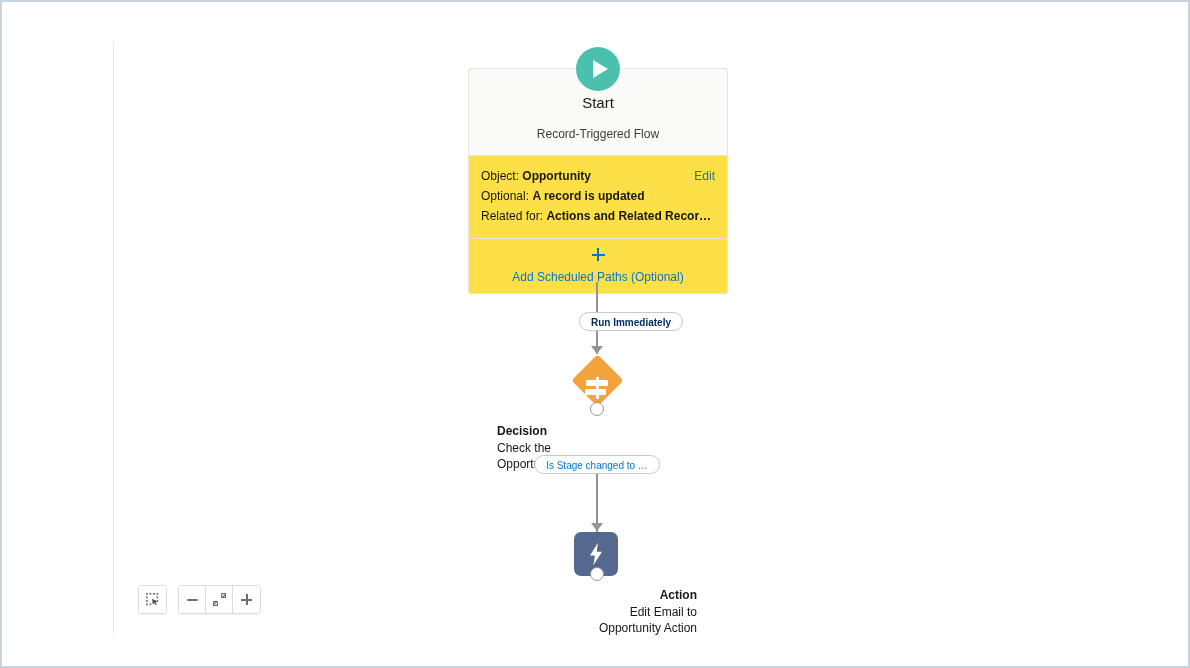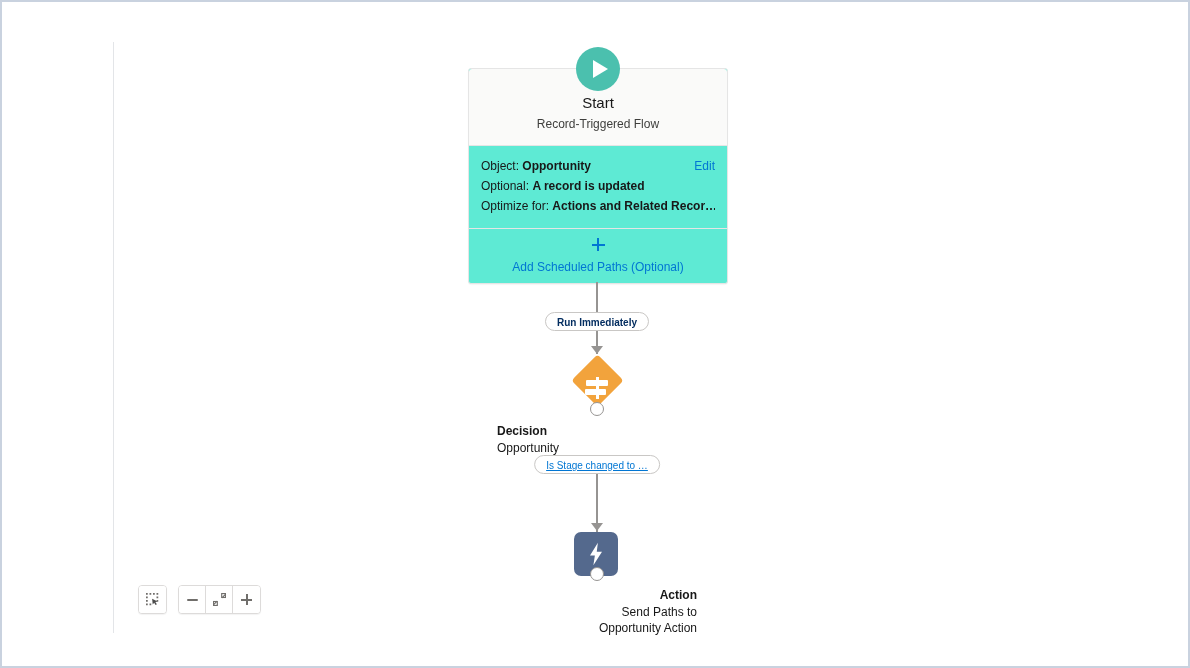--- a/index.html
+++ b/index.html
@@ -42,21 +42,21 @@
     right: 0;
     bottom: 0;
   }
 
   
   #start-node {
     position: absolute;
     left: 466px;
     top: 66px;
     width: 258px;
-    background: #5eead4;
+    background: #fde047;
     border: 1px solid #e5e5e5;
     border-radius: 3px;
     box-shadow: 0 1px 1px rgba(0,0,0,0.04);
   }
   #start-header {
     background: #fafaf9;
     border-bottom: 1px solid #e5e5e5;
     padding: 22px 10px 12px 10px;
     text-align: center;
     border-radius: 3px 3px 0 0;
@@ -89,21 +89,21 @@
   #start-title {
     font-size: 15px;
     color: #181818;
     line-height: 20px;
     margin-top: 2px;
   }
   #start-subtitle {
     font-size: 12px;
     color: #3e3e3c;
     line-height: 18px;
-    margin-top: 2px;
+    margin-top: 12px;
   }
 
   #start-details {
     padding: 10px 12px 12px 12px;
     border-bottom: 1px solid #e5e5e5;
     position: relative;
   }
   .detail-row {
     font-size: 12px;
     line-height: 20px;
@@ -171,21 +171,21 @@
     border: 1px solid #c9c7c5;
     border-radius: 11px;
     height: 19px;
     line-height: 19px;
     padding: 0 11px;
     font-size: 10px;
     white-space: nowrap;
     box-sizing: border-box;
   }
   #run-immediately-pill { color: #032d60; font-weight: bold; }
-  #decision-outcome-pill { color: #0176d3; text-decoration: underline; }
+  #decision-outcome-pill { color: #0176d3; }
 
   
   #decision-node {
     position: absolute;
     left: 595px;
     top: 352px;
     transform: translateX(-50%);
     width: 200px;
   }
   .diamond-wrap {
@@ -351,67 +351,68 @@
           <span class="detail-label">Object:</span>
           <span class="detail-value">Opportunity</span>
         </div>
 
         <div class="detail-row">
           <span class="detail-label">Optional:</span>
           <span class="detail-value">A record is updated</span>
         </div>
 
         <div class="detail-row">
-          <span class="detail-label">Optimize for:</span>
+          <span class="detail-label">Related for:</span>
           <span class="detail-value">Actions and Related Recor…</span>
         </div>
       </div>
 
       <div class="start-action-row">
         <span class="plus-ico"></span>
         <span>Add Scheduled Paths (Optional)</span>
       </div>
 
     </div>
 
     <div class="conn-line" style="left:594px; top:280px; height:72px;"></div>
     <div class="conn-arrow" style="left:589px; top:344px;"></div>
-    <div class="pill" id="run-immediately-pill" style="left:595px; top:310px;">Run Immediately</div>
+    <div class="pill" id="run-immediately-pill" style="left:629px; top:310px;">Run Immediately</div>
 
     <div id="decision-node">
       <div class="diamond-wrap">
         <div class="diamond"></div>
         <div class="signpost">
           <div class="signpost-inner">
             <div class="sp-post"></div>
             <div class="sp-sign sp-sign-1"></div>
             <div class="sp-sign sp-sign-2"></div>
           </div>
         </div>
         <div class="node-connector-circle" style="top:40px;"></div>
       </div>
       <div class="node-label">Decision</div>
+      <div class="node-sublabel">Check the</div>
       <div class="node-sublabel">Opportunity</div>
     </div>
 
     <div class="conn-line" style="left:594px; top:470px; height:60px;"></div>
     <div class="conn-arrow" style="left:589px; top:521px;"></div>
     <div class="pill" id="decision-outcome-pill" style="left:595px; top:453px;">Is Stage changed to …</div>
 
     <div id="action-node">
       <div class="action-square-wrap">
         <div class="action-square">
           <svg class="bolt" viewBox="0 0 24 32" aria-hidden="true">
             <path d="M14.5 1 4 18h6.5L8.5 31 20 13h-7z" fill="#ffffff"></path>
           </svg>
         </div>
         <div class="node-connector-circle" style="top:35px;"></div>
       </div>
       <div class="node-label">Action</div>
-      <div class="node-sublabel">Send Paths to</div>
+      <div class="node-sublabel">Edit Email to</div>
       <div class="node-sublabel">Opportunity Action</div>
     </div>
 
     <div id="zoom-toolbar">
 
       <div class="tb-group">
         <div class="tb-btn">
           <span style="display:flex;">
             <svg width="14" height="14" viewBox="0 0 16 16" aria-hidden="true">
               <g fill="#706e6b">

